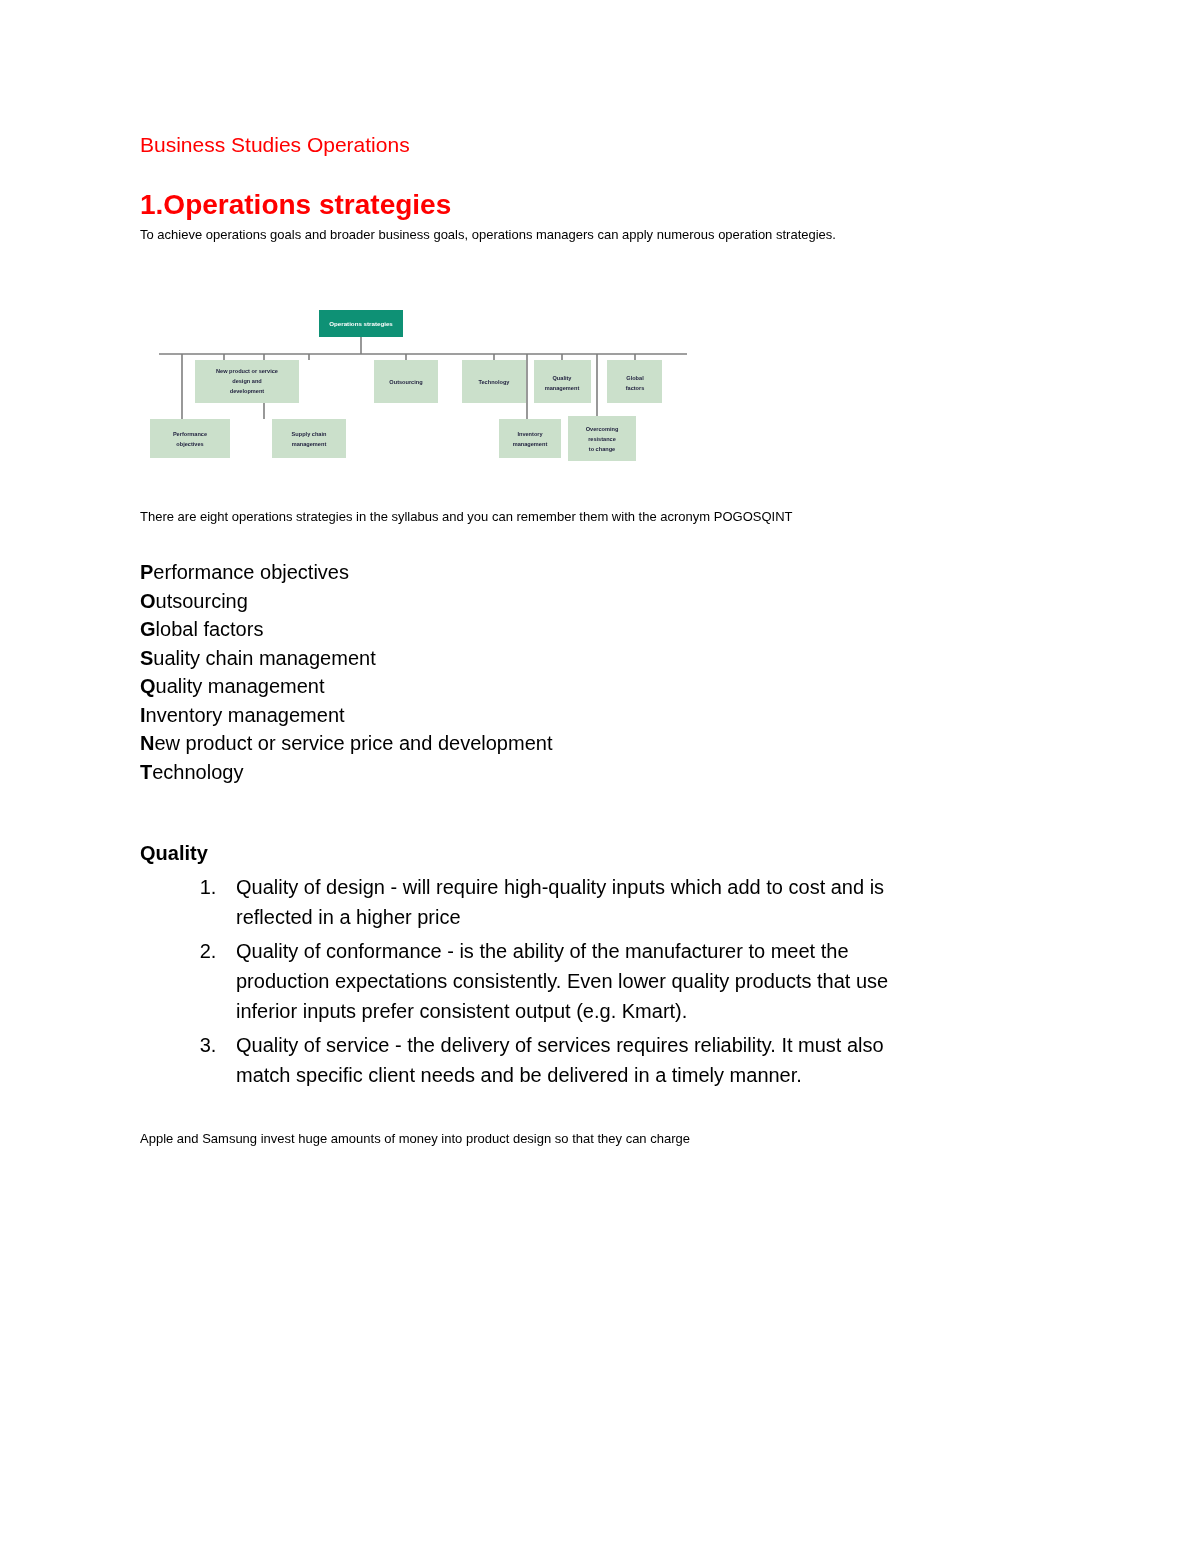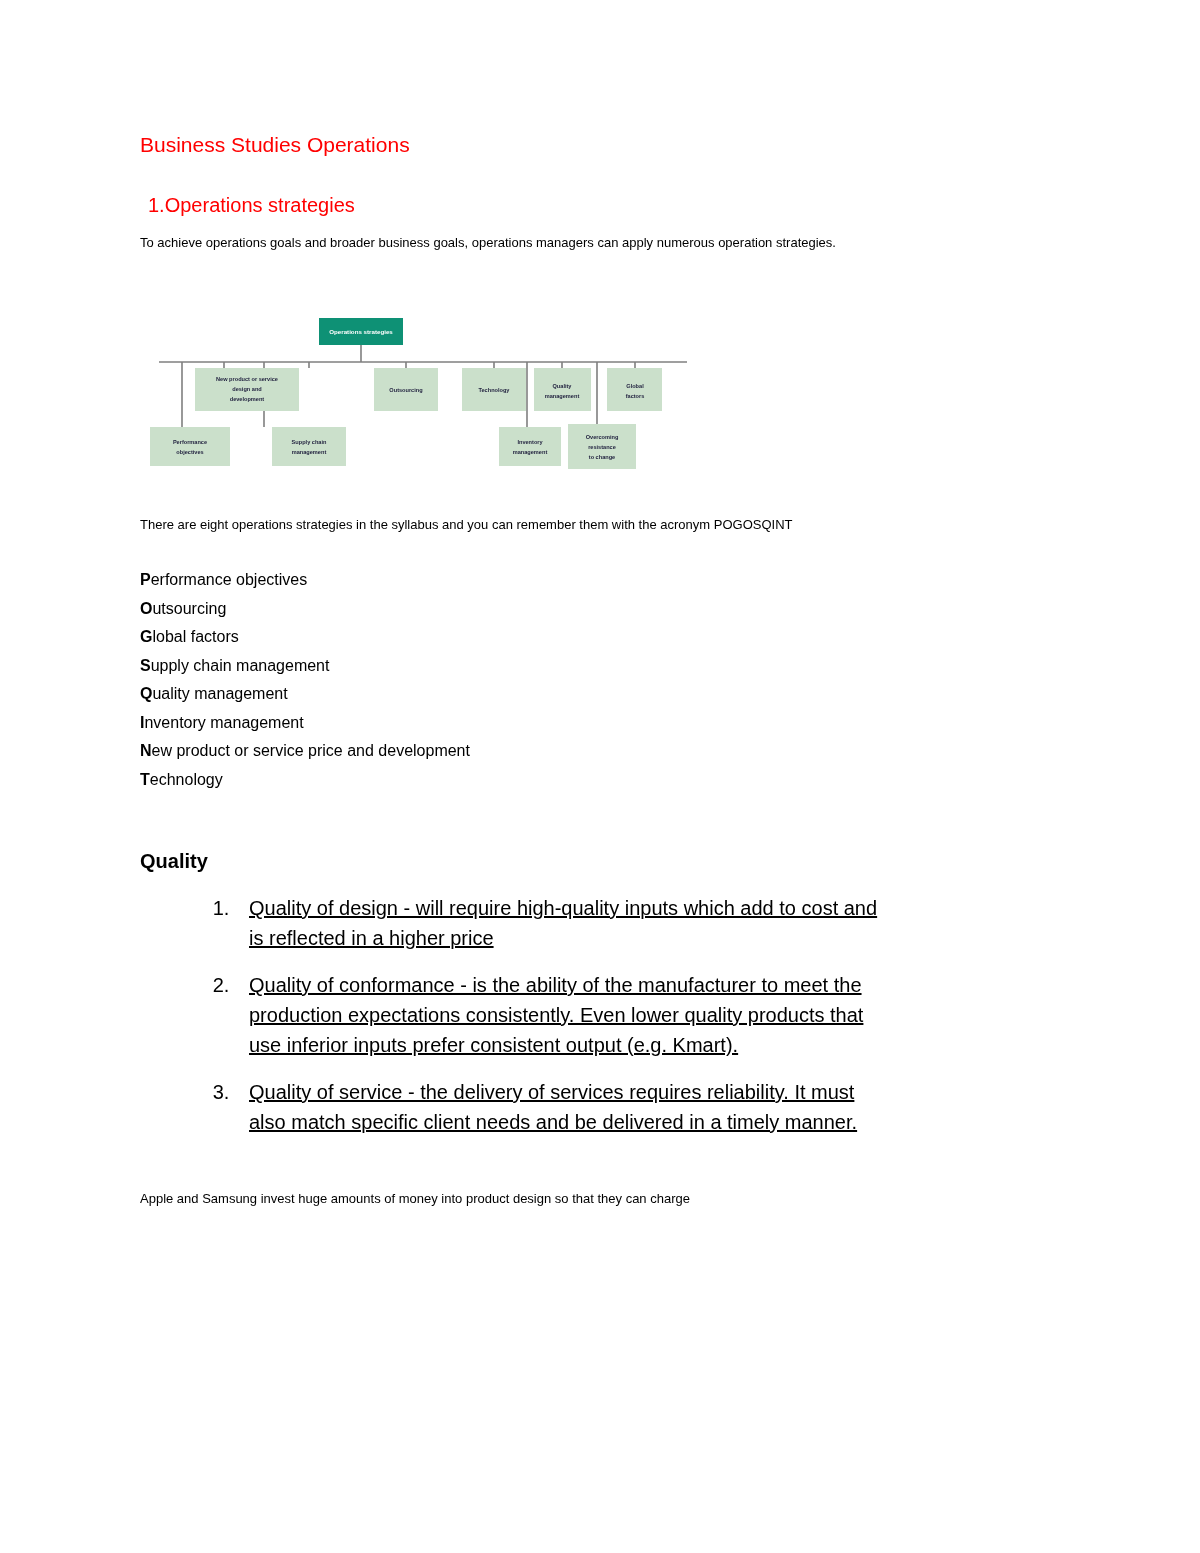--- a/index.html
+++ b/index.html
@@ -23,24 +23,24 @@
   }
   .doc-title {
     color: #ff0000;
     font-size: 21px;
     line-height: 30px;
     margin: 0 0 30px 0;
     font-weight: normal;
   }
   .section-heading {
     color: #ff0000;
-    font-size: 20px;
-    line-height: 30px;
-    margin: 8px;
-    font-weight: normal;
+    font-size: 28px;
+    line-height: 30px;
+    margin: 0;
+    font-weight: bold;
   }
   .para {
     font-size: 13px;
     line-height: 30px;
     margin: 0;
     max-width: 880px;
   }
   .spacer-30 { height: 30px; }
   .spacer-26 { height: 26px; }
 
@@ -63,21 +63,21 @@
   }
   .dg-root-text {
     font-family: "Liberation Sans", sans-serif;
     font-size: 6.2px;
     font-weight: bold;
     fill: #ffffff;
   }
 
   
   .acronym-list {
-    font-size: 16px;
+    font-size: 20px;
     line-height: 28.5px;
     margin: 0;
   }
   .acronym-list .lead {
     font-weight: bold;
   }
 
   
   ul.bullets, ol.numbers {
     margin: 0;
@@ -96,24 +96,23 @@
     position: absolute;
     left: -28px;
     top: 0;
     font-size: 15px;
   }
   ol.numbers {
     list-style: decimal;
     padding-left: 78px;
   }
   ol.numbers > li {
-    margin: 17px;
+    margin: 4px;
     max-width: 830px;
     padding-left: 14px;
-    text-decoration: underline;
   }
   .subhead {
     font-size: 20px;
     line-height: 30px;
     font-weight: bold;
     margin: 0;
   }
 </style>
 </head>
 <body>
@@ -213,21 +212,21 @@
   <div class="spacer-30"></div>
 
   <p class="para">There are eight operations strategies in the syllabus and you can remember them with the acronym POGOSQINT</p>
 
   <div class="spacer-26"></div>
 
   <div class="acronym-list">
     <div><span class="lead">P</span><span>erformance objectives</span></div>
     <div><span class="lead">O</span><span>utsourcing</span></div>
     <div><span class="lead">G</span><span>lobal factors</span></div>
-    <div><span class="lead">S</span><span>upply chain management</span></div>
+    <div><span class="lead">S</span><span>uality chain management</span></div>
     <div><span class="lead">Q</span><span>uality management</span></div>
     <div><span class="lead">I</span><span>nventory management</span></div>
     <div><span class="lead">N</span><span>ew product or service price and development</span></div>
     <div><span class="lead">T</span><span>echnology</span></div>
   </div>
 
   <div class="spacer-26"></div>
 
   <ul class="bullets">
   </ul>

